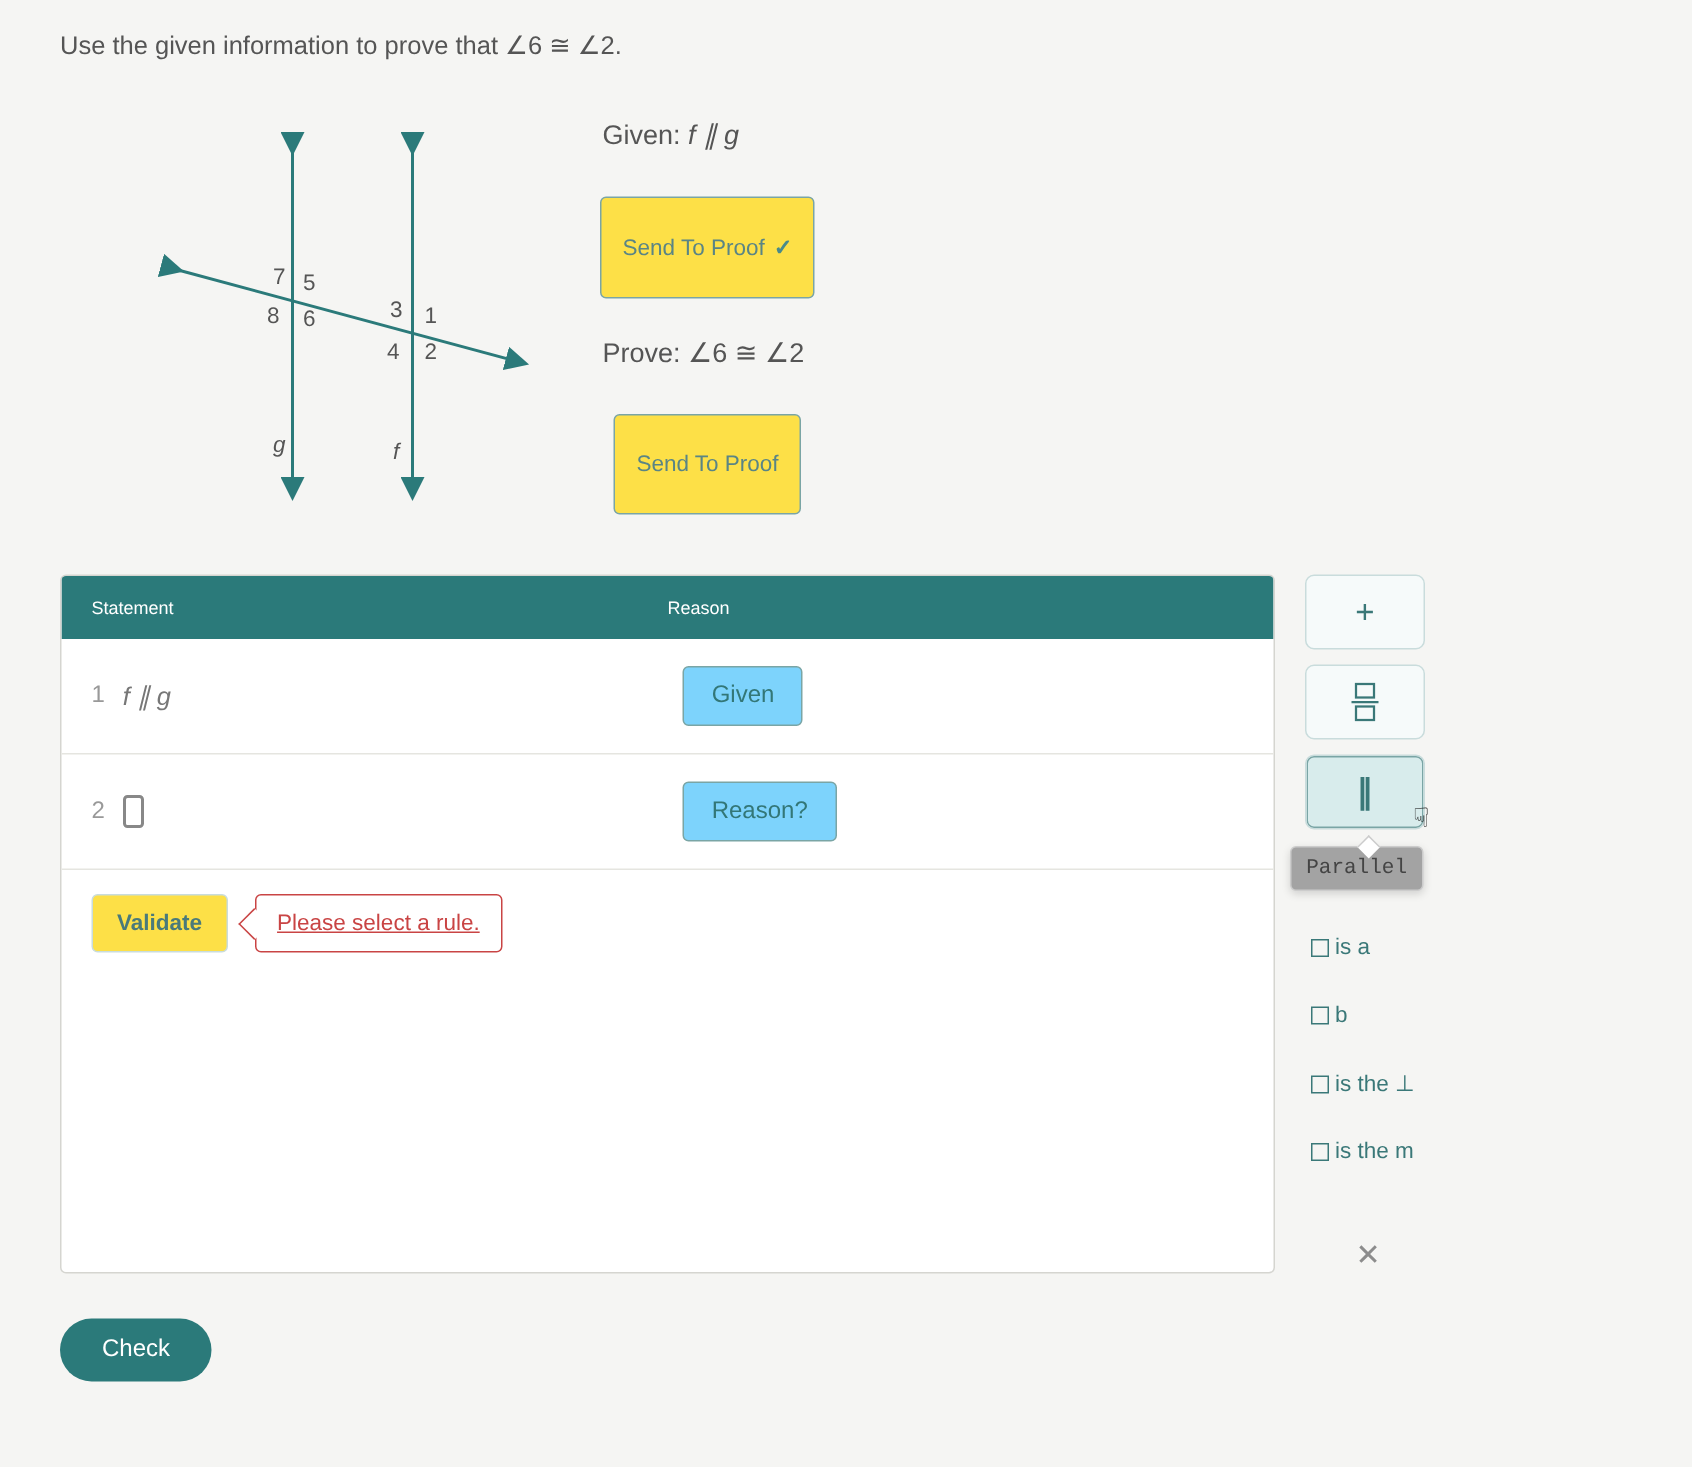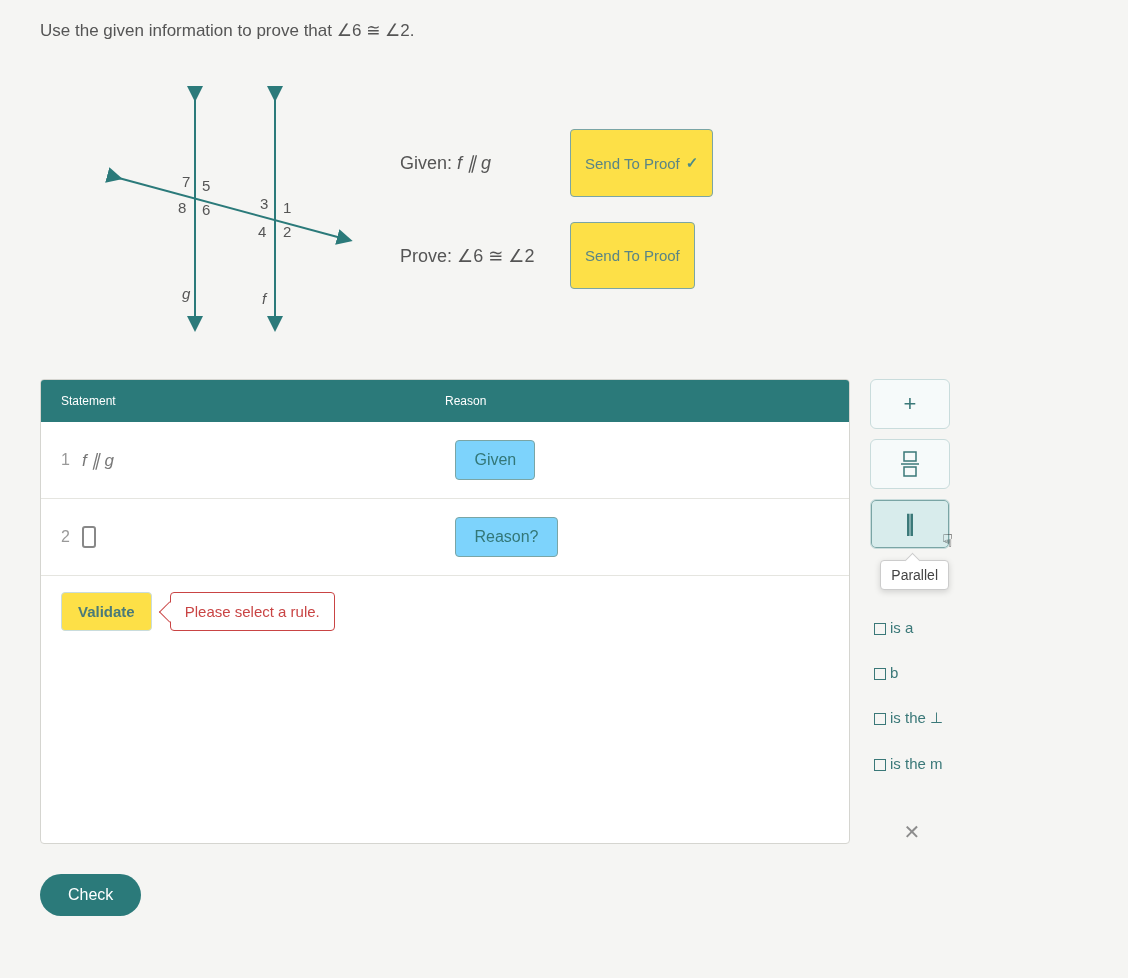--- a/index.html
+++ b/index.html
@@ -27,20 +27,21 @@
     }
     .gp-rows {
       display: flex;
       flex-direction: column;
       gap: 25px;
     }
     .gp-row {
       display: flex;
       align-items: center;
       gap: 30px;
+      flex-direction: column;
     }
     .gp-label {
       font-size: 18px;
       color: #555;
       min-width: 140px;
     }
     .send-btn {
       border: 1px solid #7aa5a5;
       background: #fde047;
       color: #5a8585;
@@ -116,20 +117,21 @@
     }
     .error-bubble {
       position: relative;
       border: 1.5px solid #c94444;
       color: #c94444;
       background: #fff;
       padding: 10px 14px;
       border-radius: 4px;
       margin-left: 18px;
       font-size: 15px;
+      text-decoration: underline;
     }
     .error-bubble::before {
       content: "";
       position: absolute;
       left: -9px;
       top: 50%;
       transform: translateY(-50%) rotate(45deg);
       width: 14px; height: 14px;
       background: #fff;
       border-left: 1.5px solid #c94444;
@@ -157,28 +159,29 @@
       position: relative;
     }
     .tool-btn.selected {
       background: #d8ecec;
       box-shadow: inset 0 0 0 1px #7aa5a5;
     }
     .tool-tooltip {
       position: absolute;
       top: 60px;
       right: 0;
-      background: #ffffff;
+      background: #a3a3a3;
       border: 1px solid #ccc;
       color: #444;
       padding: 6px 10px;
       border-radius: 4px;
       font-size: 14px;
       white-space: nowrap;
       box-shadow: 0 2px 6px rgba(0,0,0,0.15);
+      font-family: Liberation Mono, monospace;
     }
     .tool-tooltip::before {
       content: "";
       position: absolute;
       top: -6px; right: 30px;
       width: 10px; height: 10px;
       background: #fff;
       border-left: 1px solid #ccc;
       border-top: 1px solid #ccc;
       transform: rotate(45deg);

